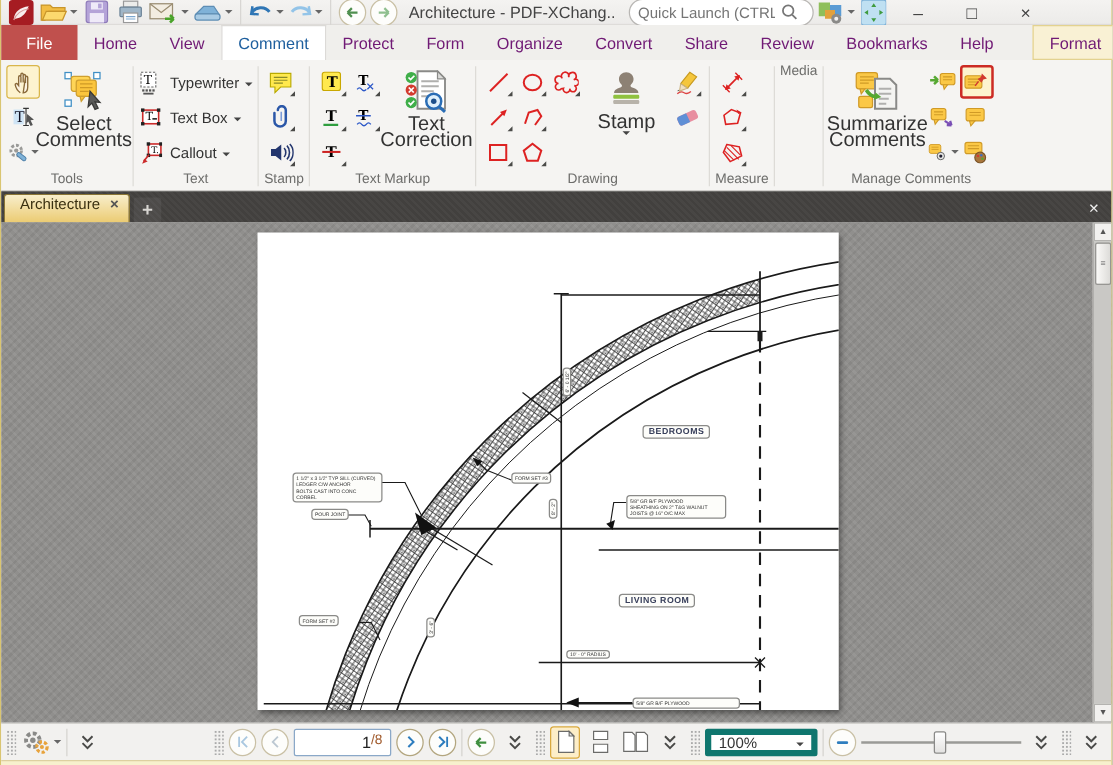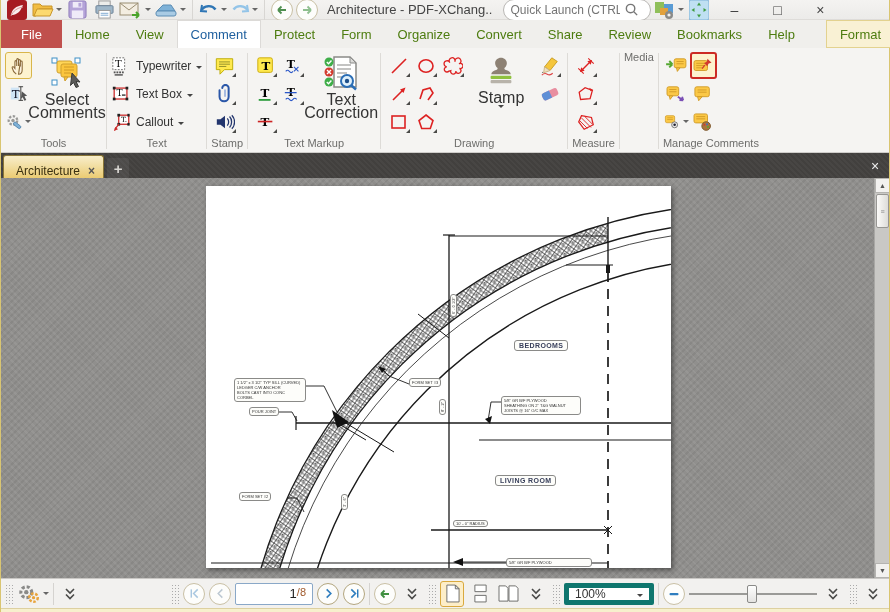--- a/index.html
+++ b/index.html
@@ -13,21 +13,21 @@
   .caret { width:0; height:0; border:3px solid transparent; border-top-color:#666; margin-left:2px; margin-top:3px;}
   .tb-sep { width:1px; height:20px; background:#d8d6d3; margin:0 3px;}
   .title-text { color:#444; font-size:13px; margin:0 8px 0 6px; white-space:nowrap;}
   .quick-launch { width:148px; height:22px; border:1px solid #b9b7b4; border-radius:11px; background:#fff; display:flex; align-items:center; padding:0 6px; gap:4px;}
   .quick-launch input { border:none; outline:none; width:110px; font-size:12px; color:#999; background:transparent; font-family:"Liberation Sans",sans-serif;}
   .win-ctl { width:40px; height:26px; display:flex; align-items:center; justify-content:center; font-size:14px; color:#444;}
   .spacer { flex:1; }
 
   
   .tabrow { height:28px; display:flex; align-items:stretch; background:#f0efec; padding-left:0; flex:0 0 auto;}
-  .rtab { padding:0 13px; display:flex; align-items:center; font-size:13px; color:#4d7c0f; cursor:default;}
+  .rtab { padding:0 13px; display:flex; align-items:center; font-size:13px; color:#701a75; cursor:default;}
   .rtab.file { background:#c0504d; color:#fff; padding:0 20px;}
   .rtab.active { background:#fff; color:#1e5f9e; border:1px solid #dcdad7; border-bottom:none;}
   .rtab.format { background:#f9f1d4; border:1px solid #e3d28f; margin-left:18px; }
 
   
   .ribbon { height:105px; background:#f5f4f2; border-bottom:1px solid #cfcdca; display:flex; padding:2px 2px 0 4px; flex:0 0 auto;}
   .grp { display:flex; flex-direction:column; }
   .grp-body { flex:1; display:flex; align-items:flex-start; padding-top:2px;}
   .grp-label { height:16px; text-align:center; color:#6d6d6b; font-size:11px; line-height:15px;}
   .rsep { width:1px; background:#dddbd7; margin:3px 4px; }
@@ -36,21 +36,21 @@
   .mini.sel { background:#fdf3cf; border-color:#d9b64b;}
   .mini.selred { background:#fdf3cf; border:2px solid #cc2b24;}
   .crn::after { content:''; position:absolute; right:1px; bottom:1px; width:0; height:0; border-left:4px solid transparent; border-bottom:4px solid #4a4a48;}
   .big { width:70px; display:flex; flex-direction:column; align-items:center; font-size:16px; line-height:13px; text-align:center; color:#333; padding-top:3px;}
   .big .blabel { margin-top:2px;}
   .txtrow { display:flex; align-items:center; gap:5px; height:28px; font-size:12px; color:#333;}
   .dcar { width:0; height:0; border:3px solid transparent; border-top-color:#444; margin-top:5px;}
 
   
   .doctabs { height:25px; background:#42403e; background-image:repeating-linear-gradient(45deg, rgba(255,255,255,.03) 0 2px, transparent 2px 4px); display:flex; align-items:flex-end; padding-left:2px; flex:0 0 auto;}
-  .dtab { height:23px; padding:0 8px 0 12px; background:linear-gradient(#f8eecb,#ebcb72); border:1px solid #8a7636; border-bottom:none; border-radius:3px 3px 0 0; display:flex; align-items:flex-end; gap:8px; font-size:12px; color:#3a3010;}
+  .dtab { height:23px; padding:0 8px 0 12px; background:linear-gradient(#f8eecb,#ebcb72); border:1px solid #8a7636; border-bottom:none; border-radius:3px 3px 0 0; display:flex; align-items:flex-start; gap:8px; font-size:12px; color:#3a3010;}
   .dtab .x { color:#555; font-size:12px; font-weight:bold;}
   .newtab { width:22px; height:20px; display:flex; align-items:center; justify-content:center; color:#d8d6d2; font-size:15px; font-weight:bold; background:rgba(255,255,255,.06); margin-left:3px; border-radius:2px 2px 0 0;}
   .doc-close { width:28px; display:flex; align-items:center; justify-content:center; color:#eee; font-size:14px; margin-left:auto; align-self:center;}
 
   
   .canvas { flex:1; position:relative; background-color:#908f8d;
     background-image:repeating-linear-gradient(45deg, rgba(255,255,255,.06) 0 2px, transparent 2px 5px),
                      repeating-linear-gradient(-45deg, rgba(0,0,0,.06) 0 2px, transparent 2px 5px);
     overflow:hidden;}
   .page { position:absolute; left:205px; top:8px; width:465px; height:382px; background:#fff; box-shadow:2px 2px 5px rgba(0,0,0,.45);}
@@ -500,20 +500,33 @@
     </div>
     <div class="rsep"></div>
 
     <div class="grp">
       <div class="grp-label">Media</div>
     </div>
     <div class="rsep"></div>
 
     <div class="grp">
       <div class="grp-body">
+        <div class="big" style="width:78px;">
+          <svg width="36" height="36" viewBox="0 0 36 36">
+            <rect x="1" y="3" width="17" height="13" rx="2" fill="#fbc846" stroke="#d09a26"></rect>
+            <path d="M4 6.5h11M4 9h11M4 11.5h7" stroke="#d09a26"></path>
+            <path d="M4 16l1 4 3-4z" fill="#fbc846" stroke="#d09a26"></path>
+            <rect x="3" y="22" width="11" height="9" rx="1.5" fill="#fbc846" stroke="#d09a26"></rect>
+            <path d="M16 8h12l5 5v19H16z" fill="#f4f4f2" stroke="#8a8a88" stroke-width="1.6"></path>
+            <path d="M19 16h10M19 20h10M19 24h8M19 28h6" stroke="#b0b0ae" stroke-width="1.5"></path>
+            <path d="M9 17q4 6 8 5" stroke="#56a832" stroke-width="3" fill="none"></path>
+              <path d="M15 25l6-2.5-4.5-3.5z" fill="#56a832"></path>
+          </svg>
+          <span class="blabel">Summarize Comments</span>
+        </div>
         <div class="minicol">
           <span class="mini">
             <svg width="22" height="18" viewBox="0 0 24 20">
                 <path d="M1 8h7M8 8L4.5 4.5M8 8l-3.5 3.5" stroke="#56a832" stroke-width="2.2" fill="none"></path>
                 <rect x="10" y="2" width="13" height="10" rx="2" fill="#fbc846" stroke="#d09a26"></rect>
                 <path d="M12.5 5h8M12.5 7.5h8" stroke="#d09a26"></path>
                 <path d="M12.5 12l1 4 3-4z" fill="#fbc846" stroke="#d09a26"></path>
               </svg>
           </span>
           <span class="mini">

